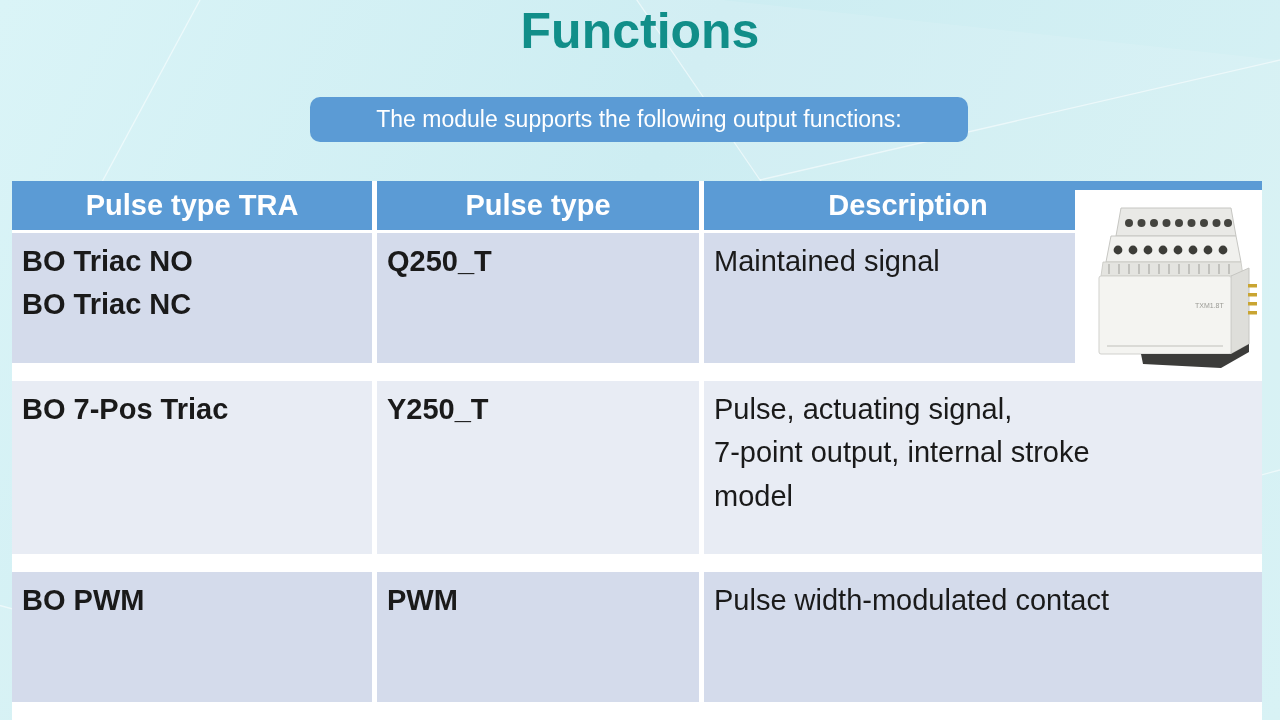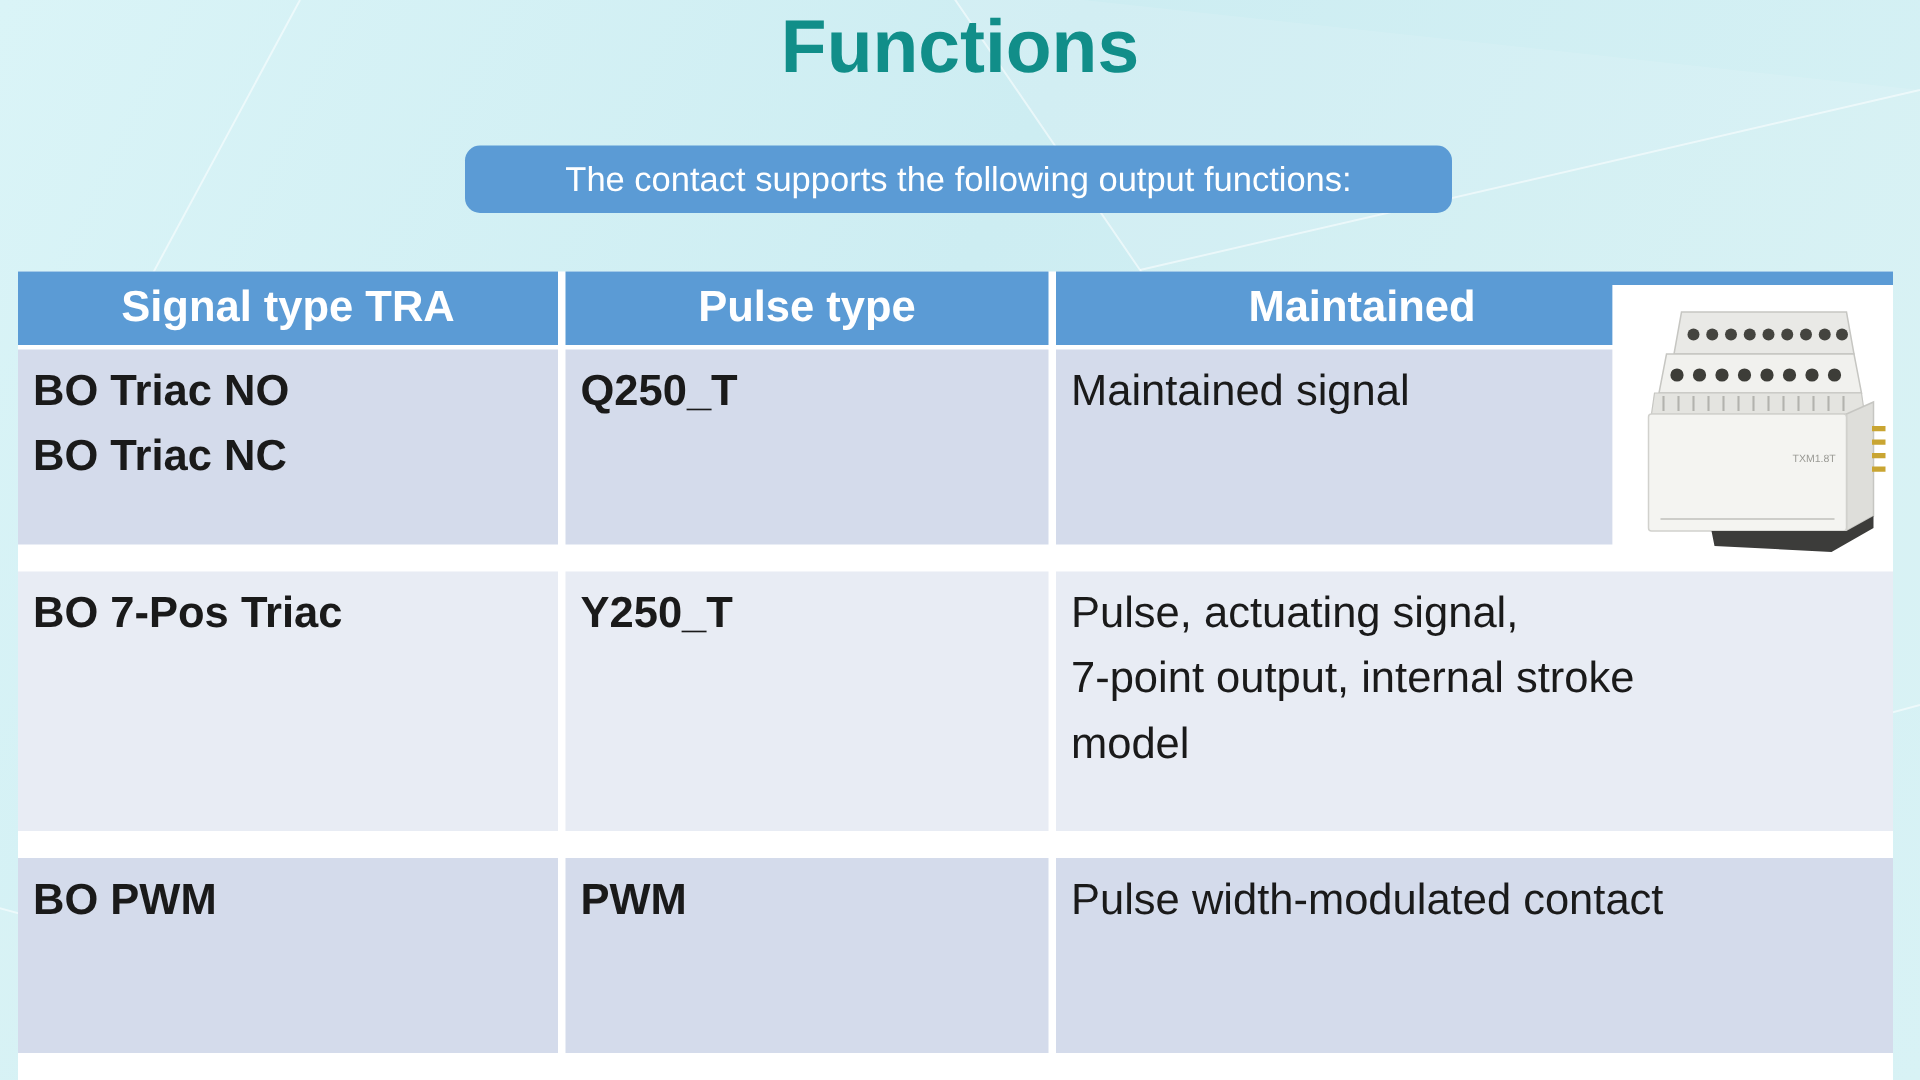--- a/index.html
+++ b/index.html
@@ -75,28 +75,28 @@
       <path d="M760,180 L1280,60"></path>
       <path d="M1020,540 L1280,470"></path>
       <path d="M-20,600 L420,720"></path>
       <path d="M200,0 L60,260"></path>
     </g>
   </svg>
 
   <div class="title">Functions</div>
 
   <div class="callout">
-    <span>The contact supports the following output functions:</span>
+    <span>The module supports the following output functions:</span>
   </div>
 
   <div class="table">
     <div class="t-row t-head">
-      <div class="t-cell c1">Signal type TRA</div>
+      <div class="t-cell c1">Pulse type TRA</div>
       <div class="t-cell c2">Pulse type</div>
-      <div class="t-cell c3">Maintained</div>
+      <div class="t-cell c3">Description</div>
     </div>
 
     <div class="t-row dark r1">
       <div class="t-cell body bold c1">BO Triac NO
 BO Triac NC</div>
       <div class="t-cell body bold c2">Q250_T</div>
       <div class="t-cell body c3">Maintained signal</div>
     </div>
 
     <div class="t-row light r2">

